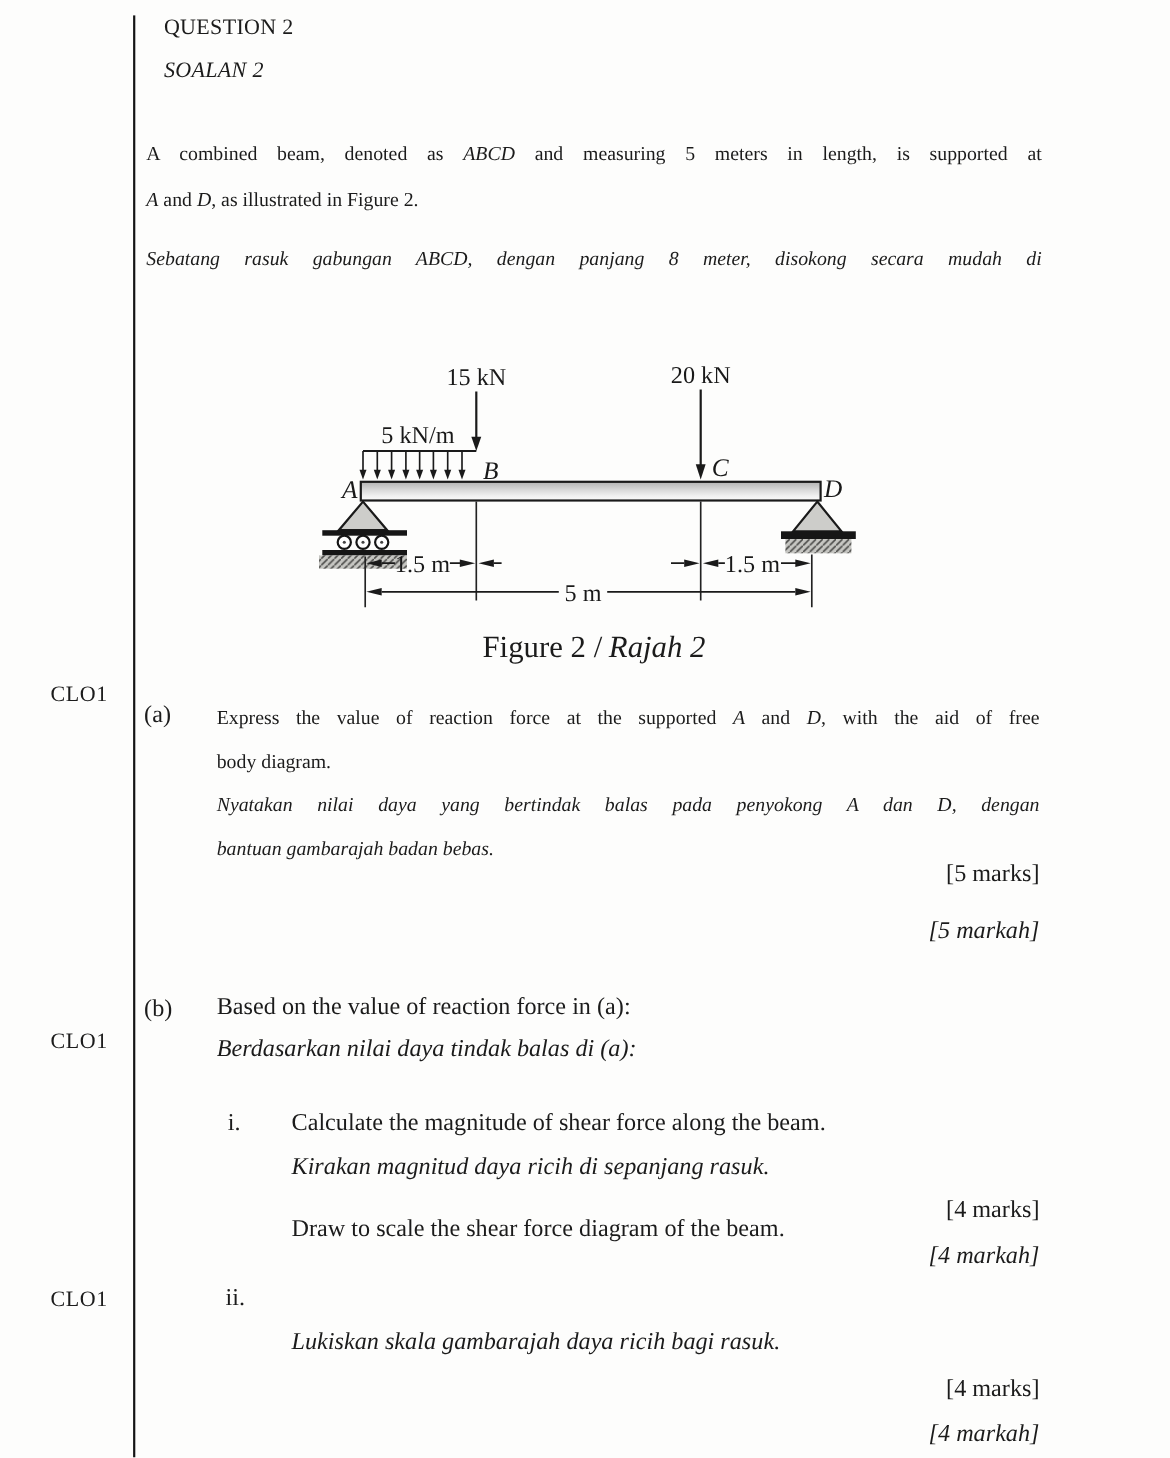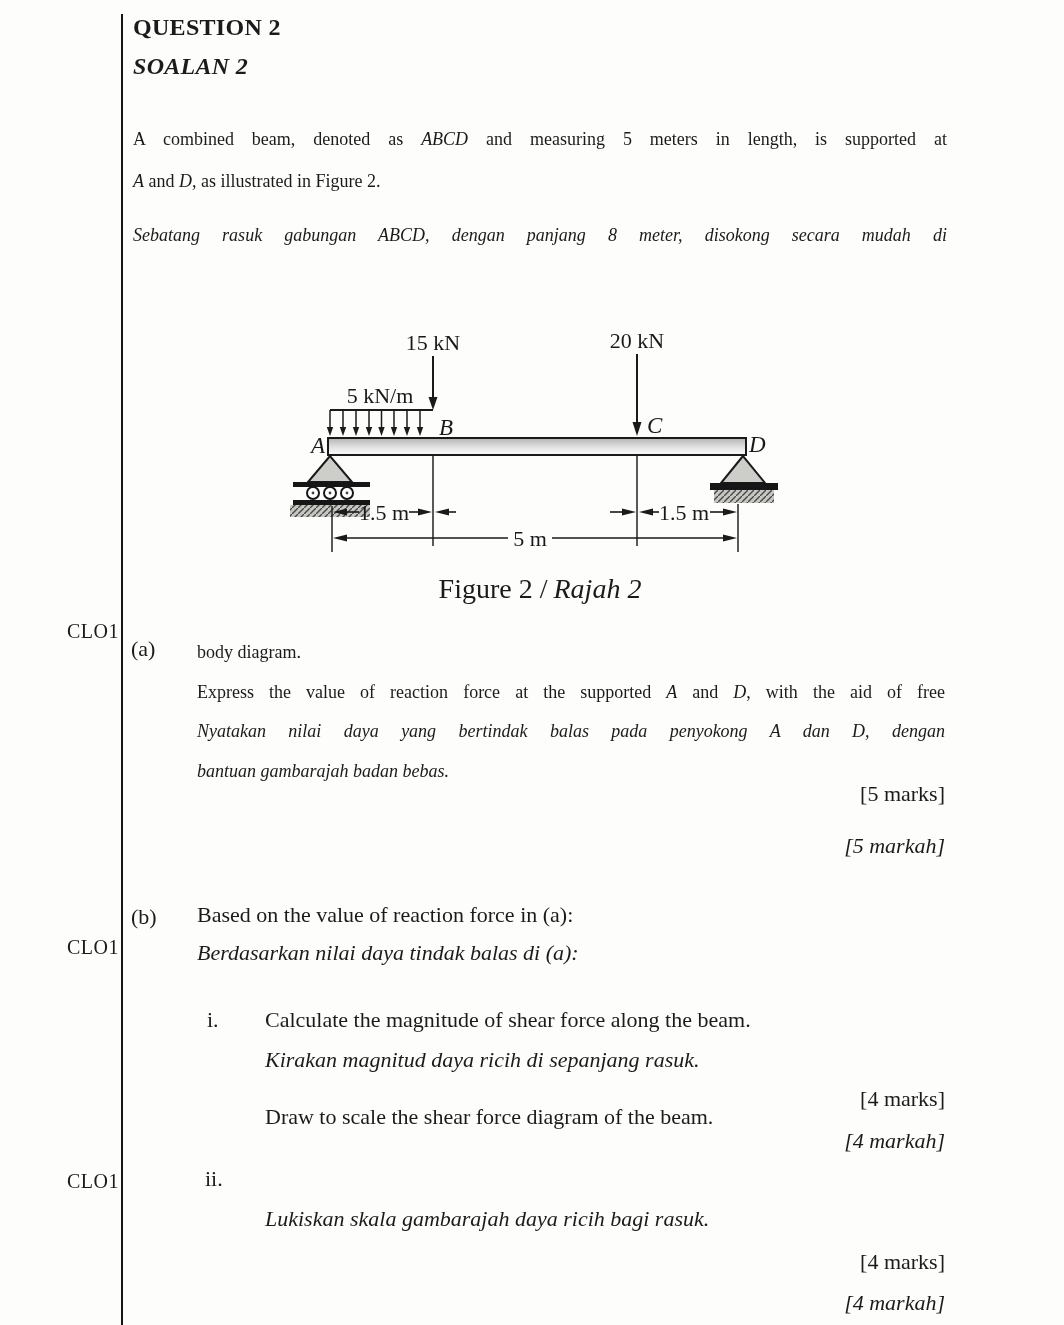--- a/index.html
+++ b/index.html
@@ -5,22 +5,22 @@
   html,body{margin:0;padding:0;}
   body{
     width:1064px;height:1325px;position:relative;
     background:#fdfdfc;color:#1b1b1b;
     font-family:"Liberation Serif","DejaVu Serif",serif;
     overflow:hidden;
   }
   .abs{position:absolute;}
   .it{font-style:italic;}
   .vrule{position:absolute;left:121px;top:14px;width:2px;height:1311px;background:#141414;}
-  .ttl{font-size:24px;font-weight:bold;letter-spacing:.3px;}
-  .clo{position:absolute;left:46px;font-size:20px;letter-spacing:.5px;margin-left:21px;}
+  .ttl{font-size:20px;font-weight:normal;letter-spacing:.3px;margin-left:16px;}
+  .clo{position:absolute;left:46px;font-size:20px;letter-spacing:.5px;}
   .para{font-size:18px;}
   .para .ln{line-height:42px;height:42px;white-space:nowrap;}
   .jl{text-align:justify;text-align-last:justify;white-space:normal !important;}
   .pa .ln{line-height:39.5px;height:39.5px;white-space:nowrap;}
   .single{font-size:22px;white-space:nowrap;}
   .marksline{position:absolute;left:500px;width:445px;text-align:right;font-size:22px;white-space:nowrap;}
   .lbl{position:absolute;font-size:22px;}
   .caption{position:absolute;left:290px;top:573px;width:500px;text-align:center;font-size:28px;}
   .caption .sep{margin-right:6px;}
   
@@ -164,22 +164,22 @@
   <div class="caption">
     <span class="sep">Figure 2 /</span><span class="it">Rajah 2</span>
   </div>
 
   <div class="clo" style="top:620px;">CLO1</div>
   <div class="clo" style="top:936px;">CLO1</div>
   <div class="clo" style="top:1170px;">CLO1</div>
 
   <div class="lbl" style="left:131px;top:636px;">(a)</div>
   <div class="abs para pa" style="left:197px;top:633px;width:748px;">
+    <div class="ln jl"><span>Express the value of reaction force at the supported </span><span class="it">A</span><span> and </span><span class="it">D</span><span>, with the aid of free</span></div>
     <div class="ln">body diagram.</div>
-    <div class="ln jl"><span>Express the value of reaction force at the supported </span><span class="it">A</span><span> and </span><span class="it">D</span><span>, with the aid of free</span></div>
     <div class="ln jl it">Nyatakan nilai daya yang bertindak balas pada penyokong A dan D, dengan</div>
     <div class="ln it">bantuan gambarajah badan bebas.</div>
   </div>
   <div class="marksline" style="top:781px;">[5 marks]</div>
   <div class="marksline it" style="top:833px;">[5 markah]</div>
 
   <div class="lbl" style="left:131px;top:904px;">(b)</div>
   <div class="abs single" style="left:197px;top:902px;">Based on the value of reaction force in (a):</div>
   <div class="abs single it" style="left:197px;top:940px;">Berdasarkan nilai daya tindak balas di (a):</div>
 

